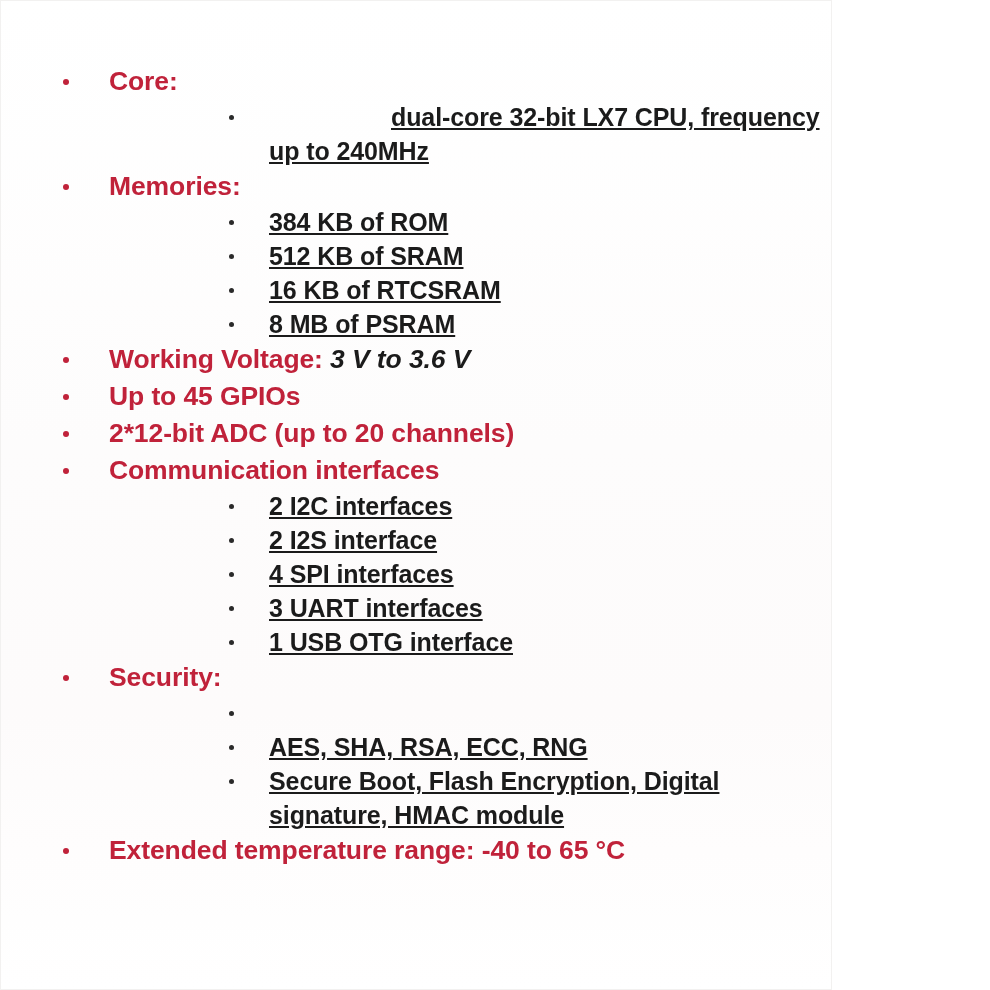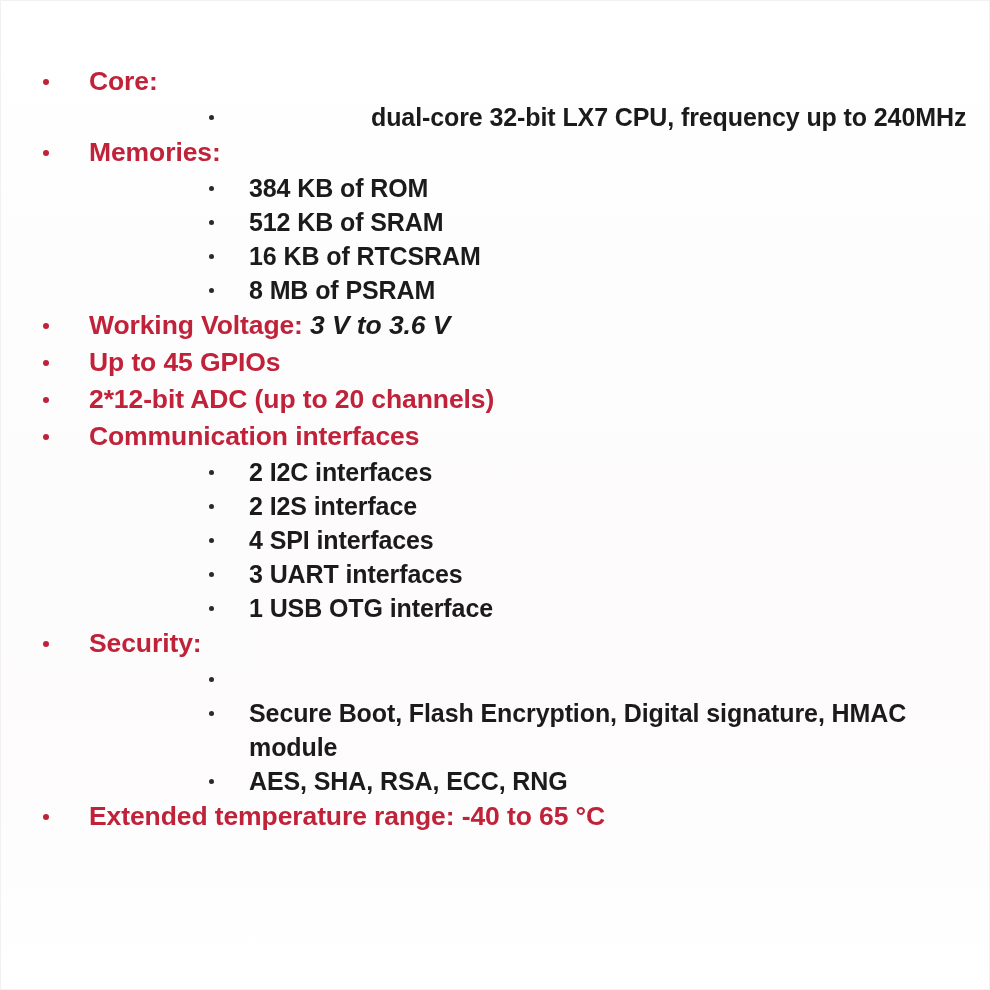--- a/index.html
+++ b/index.html
@@ -9,25 +9,26 @@
   }
   body {
     width: 990px;
     height: 990px;
     background: #ffffff;
     font-family: "Liberation Sans", sans-serif;
     overflow: hidden;
   }
   .page {
     position: relative;
-    width: 990px;
+    width: 832px;
     height: 990px;
     background: #ffffff;
     box-sizing: border-box;
     border: 1px solid #f2f1f0;
+    padding-left: 20px;
   }
   
   .page::after {
     content: "";
     position: absolute;
     left: 0; top: 0; right: 0; bottom: 0;
     background: linear-gradient(180deg, #ffffff 0%, #fdfcfc 45%, #fdfbfb 72%, #ffffff 100%);
     pointer-events: none;
     mix-blend-mode: multiply;
   }
@@ -77,20 +78,21 @@
     position: relative;
     padding-left: 160px;
     min-height: 34px;
   }
   .lvl2 > .row {
     font-size: 25px;
     font-weight: bold;
     line-height: 34px;
     letter-spacing: -0.1px;
     color: #1b1b1b;
+    text-decoration: underline;
   }
   .bullet2 {
     position: absolute;
     left: 120px;
     top: 15px;
     width: 5px;
     height: 5px;
     border-radius: 50%;
     background: #2a2a2a;
   }
@@ -191,27 +193,27 @@
       </ul>
     </li>
 
     <li class="lvl1">
       <span class="bullet1"></span>
       <div class="row">Security:</div>
       <ul class="sub">
         <li class="lvl2">
           <span class="bullet2"></span>
         </li>
+        <li class="lvl2">
+          <span class="bullet2"></span>
+          <div class="row">AES, SHA, RSA, ECC, RNG</div>
+        </li>
         <li class="lvl2 wrap">
           <span class="bullet2"></span>
           <div class="row">Secure Boot, Flash Encryption, Digital signature, HMAC module</div>
-        </li>
-        <li class="lvl2">
-          <span class="bullet2"></span>
-          <div class="row">AES, SHA, RSA, ECC, RNG</div>
         </li>
       </ul>
     </li>
 
     <li class="lvl1">
       <span class="bullet1"></span>
       <div class="row">Extended temperature range: -40 to 65 °C</div>
     </li>
 
   </ul>

